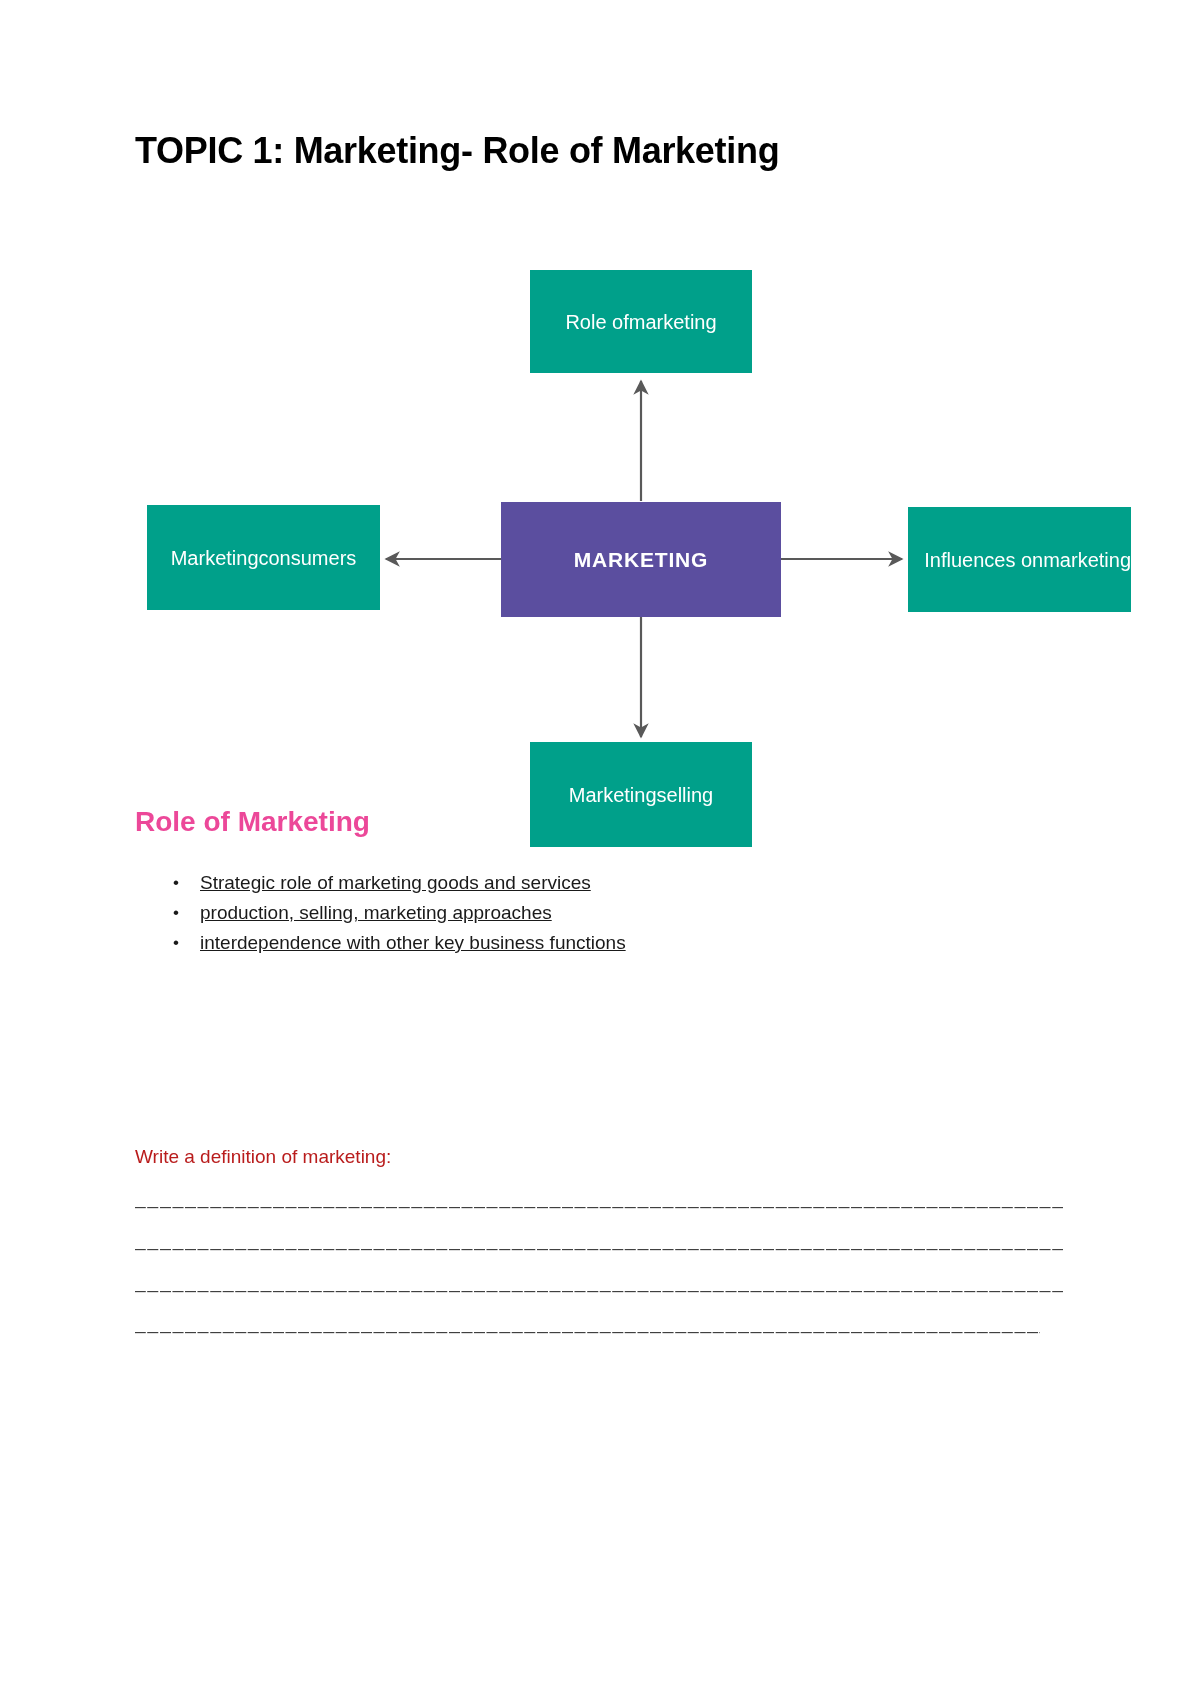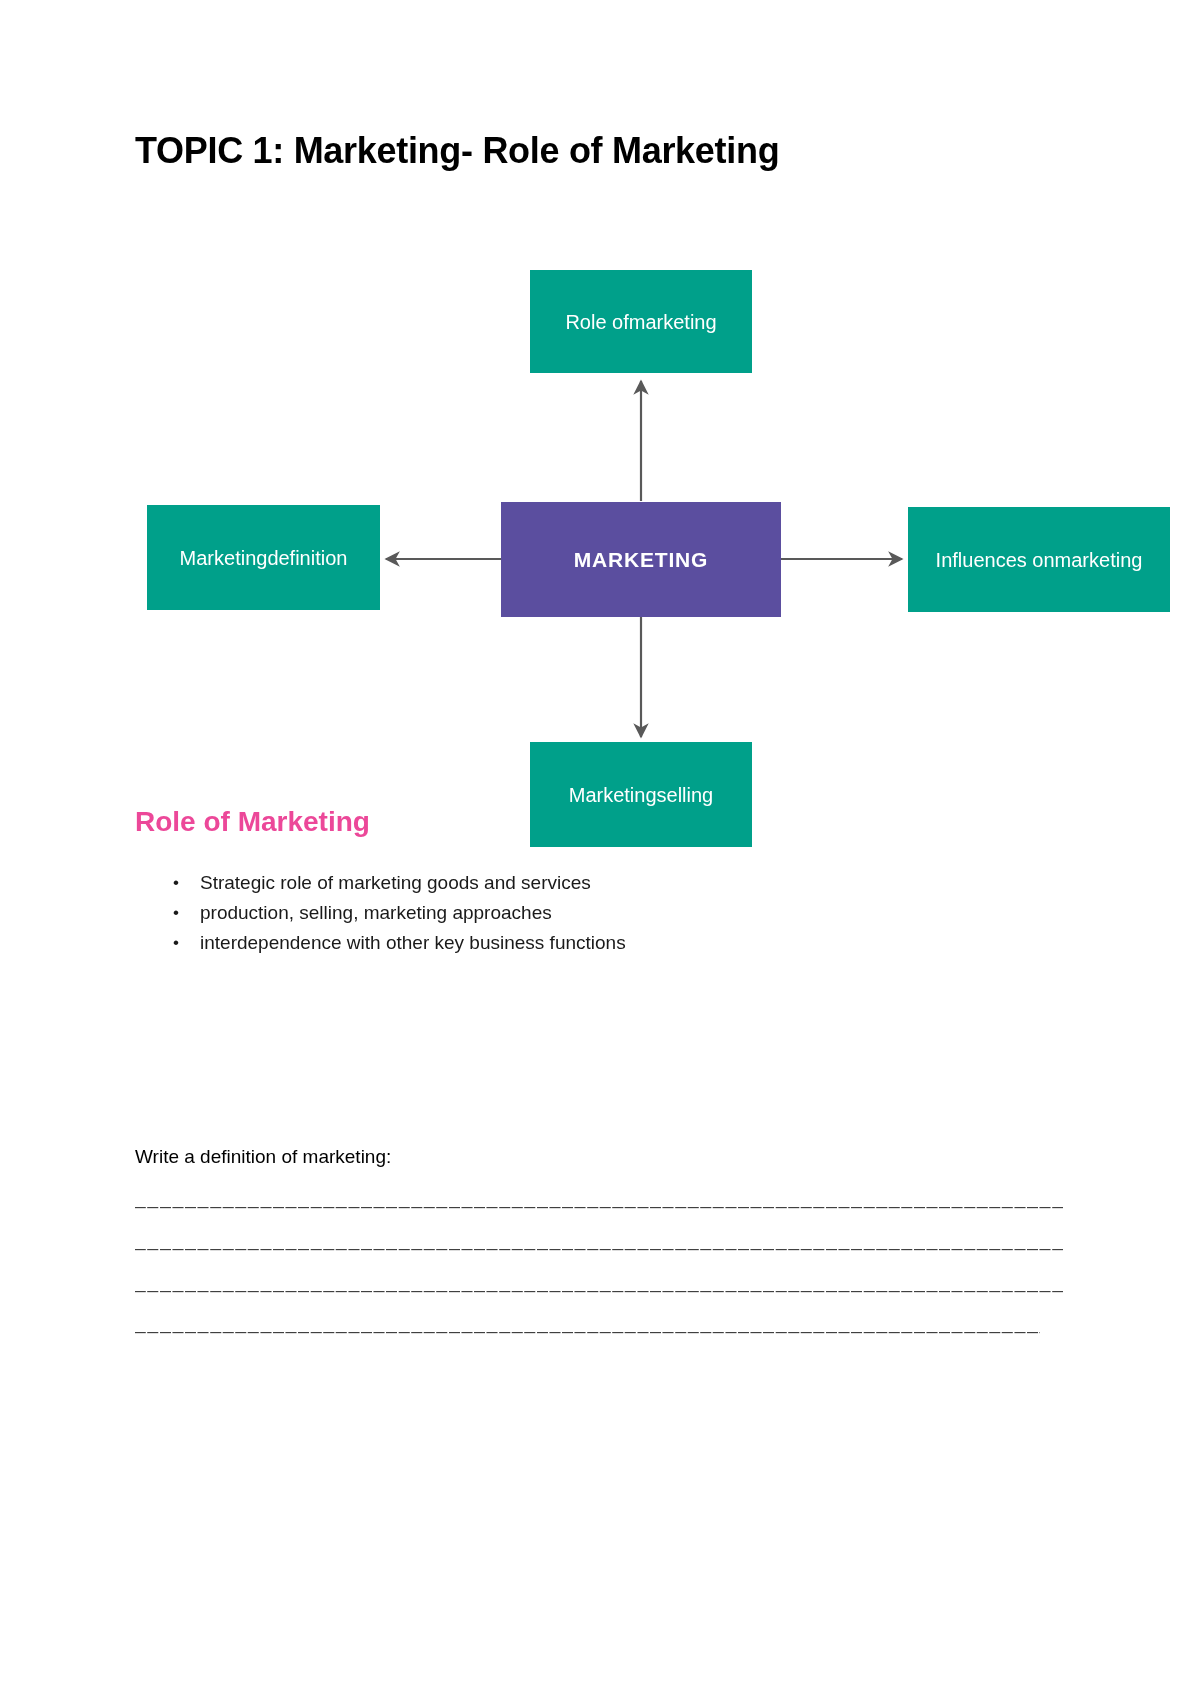--- a/index.html
+++ b/index.html
@@ -46,21 +46,21 @@
   }
   .node-teal { background: var(--teal, #00A08A); }
   .node-center {
     background: var(--purple, #5B4E9F);
     font-weight: 700;
     font-size: 21px;
     letter-spacing: 0.8px;
   }
   .node-top    { left: 530px; top: 270px; width: 222px; height: 103px; }
   .node-left   { left: 147px; top: 505px; width: 233px; height: 105px; }
-  .node-right  { left: 908px; top: 507px; width: 262px; height: 105px; }
+  .node-right  { left: 908px; top: 507px; width: 223px; height: 105px; justify-content: flex-end; }
   .node-bottom { left: 530px; top: 742px; width: 222px; height: 105px; }
   .node-middle { left: 501px; top: 502px; width: 280px; height: 115px; }
   .node-line { display: block; }
 
   
   .section-heading {
     position: absolute;
     left: 135px;
     top: 806px;
     font-size: 28px;
@@ -77,38 +77,39 @@
     width: 940px;
     list-style: none;
   }
   .bullet-list li {
     position: relative;
     padding-left: 65px;
     font-size: 19px;
     line-height: 30px;
     color: #1a1a1a;
     white-space: nowrap;
+    text-decoration: underline;
   }
   .bullet-list li::before {
     content: "\2022";
     position: absolute;
     left: 38px;
     top: 0;
     font-size: 17px;
     line-height: 30px;
     color: #1a1a1a;
   }
 
   
   .prompt {
     position: absolute;
     left: 135px;
     top: 1146px;
     font-size: 19px;
-    color: #000000;
+    color: #b91c1c;
     white-space: nowrap;
   }
 
   
   .fill-line {
     position: absolute;
     left: 135px;
     width: 928px;
     height: 26px;
     overflow: hidden;
@@ -144,21 +145,21 @@
       <line class="arrow-line" x1="780" y1="559" x2="902" y2="559" marker-end="url(#ah)"></line>
     </svg>
 
     <div class="node node-teal node-top">
       <span class="node-line">Role of</span>
       <span class="node-line">marketing</span>
     </div>
 
     <div class="node node-teal node-left">
       <span class="node-line">Marketing</span>
-      <span class="node-line">definition</span>
+      <span class="node-line">consumers</span>
     </div>
 
     <div class="node node-center node-middle">
       <span class="node-line">MARKETING</span>
     </div>
 
     <div class="node node-teal node-right">
       <span class="node-line">Influences on</span>
       <span class="node-line">marketing</span>
     </div>

